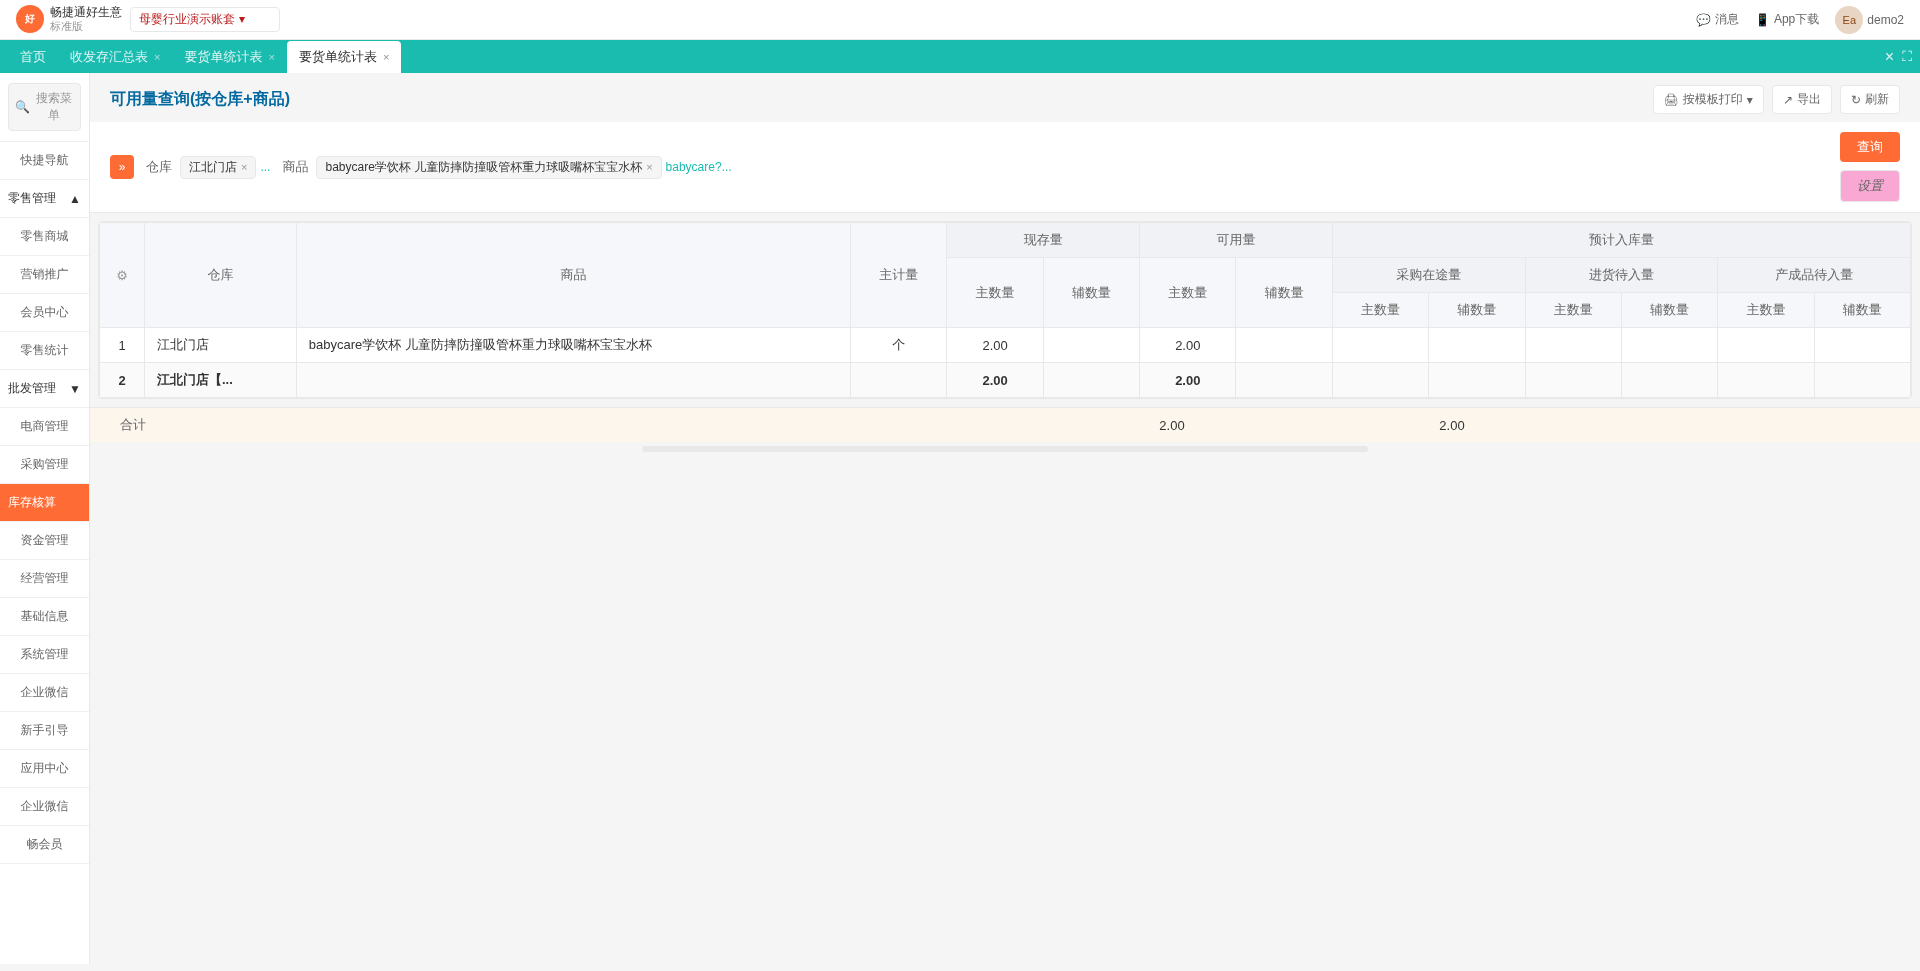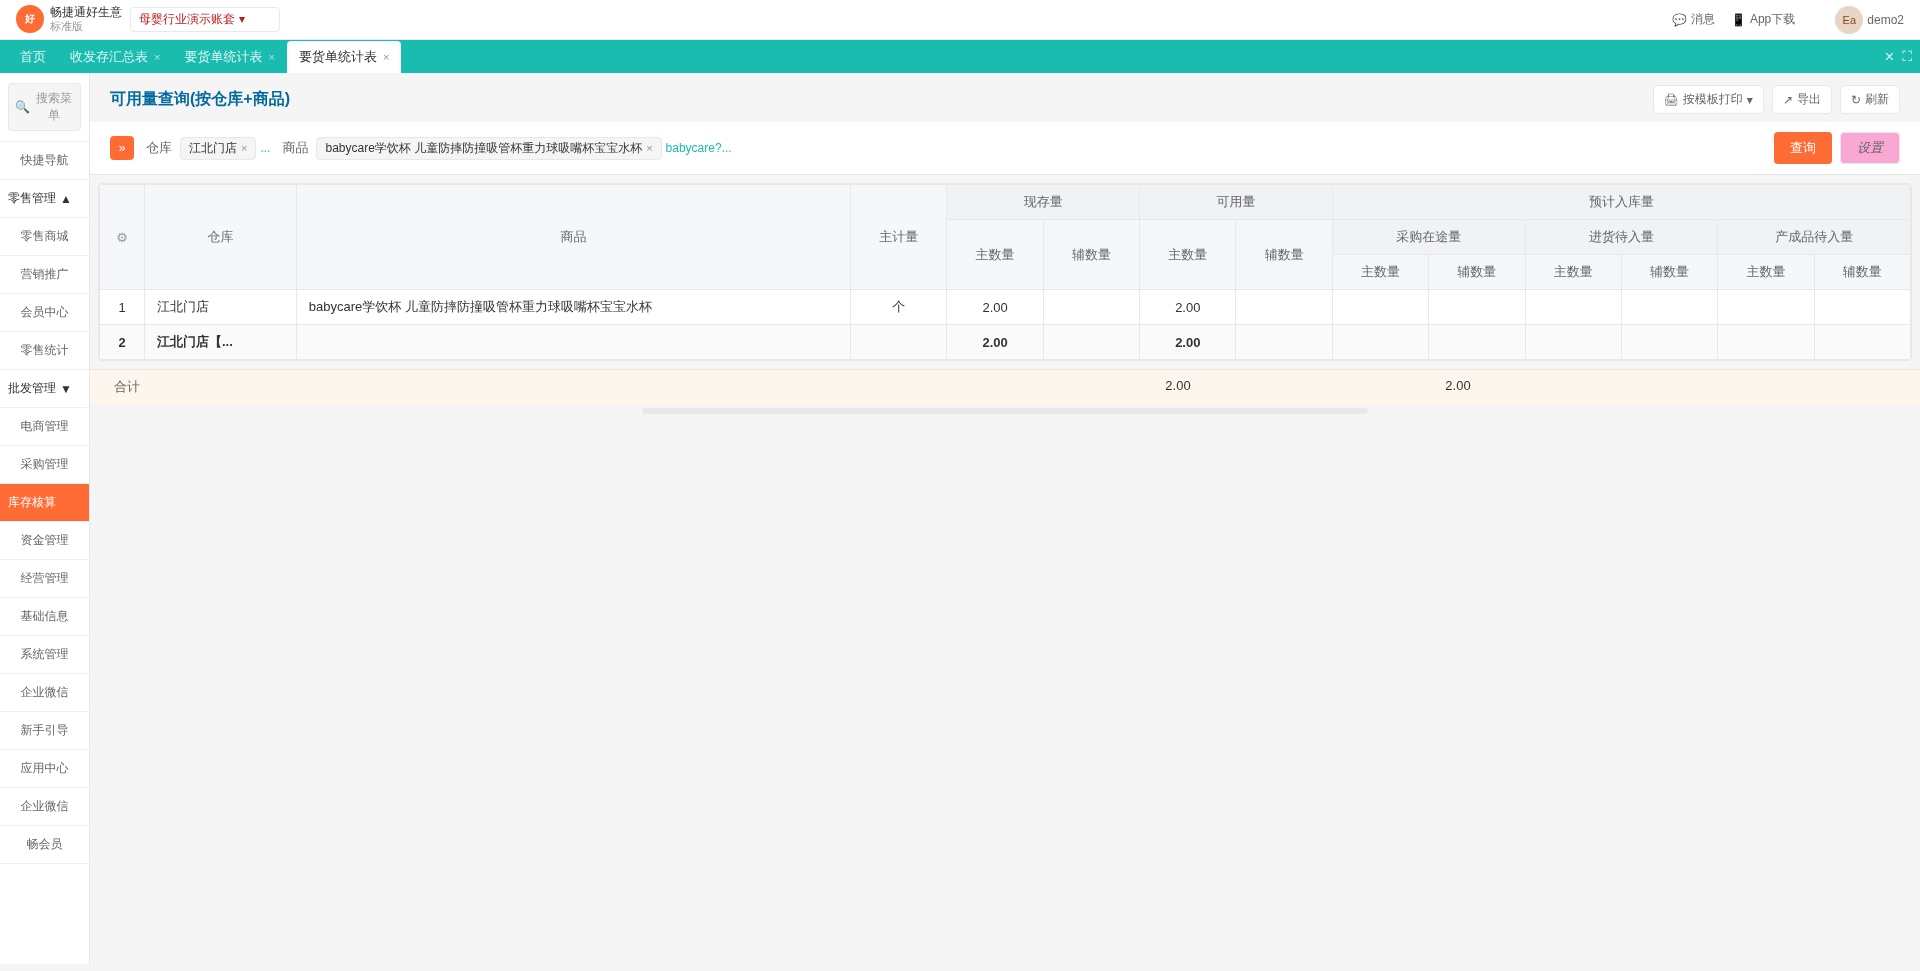--- a/index.html
+++ b/index.html
@@ -17,21 +17,21 @@
       position: relative;
     }
     .top-bar-left { display: flex; align-items: center; gap: 8px; }
     .logo-area { display: flex; align-items: center; gap: 6px; }
     .logo-icon { width: 28px; height: 28px; background: #ff6b35; border-radius: 50%; display: flex; align-items: center; justify-content: center; color: white; font-size: 10px; font-weight: bold; }
     .logo-text { font-size: 12px; color: #333; line-height: 1.2; }
     .logo-subtext { font-size: 11px; color: #999; }
     .industry-select { display: flex; align-items: center; gap: 4px; border: 1px solid #e8e8e8; border-radius: 4px; padding: 3px 8px; font-size: 12px; color: #b91c1c; cursor: pointer; background: #fff; min-width: 150px; }
     .top-bar-right { display: flex; align-items: center; gap: 16px; }
     .top-bar-action { display: flex; align-items: center; gap: 4px; font-size: 12px; color: #666; cursor: pointer; }
-    .avatar { width: 28px; height: 28px; border-radius: 50%; background: #e8d5c4; display: flex; align-items: center; justify-content: center; font-size: 11px; color: #8b4513; margin-left: 24px; }
+    .avatar { width: 28px; height: 28px; border-radius: 50%; background: #e8d5c4; display: flex; align-items: center; justify-content: center; font-size: 11px; color: #8b4513; }
 
     
     .nav-tabs-bar {
       height: 33px;
       background: #1abcb0;
       display: flex;
       align-items: center;
       padding: 0 8px;
     }
     .nav-tab {
@@ -64,21 +64,21 @@
       width: 90px;
       background: #fff;
       border-right: 1px solid #e8e8e8;
       display: flex;
       flex-direction: column;
       overflow-y: auto;
     }
     .sidebar-search { padding: 10px 8px; border-bottom: 1px solid #f0f0f0; }
     .sidebar-search-btn { width: 100%; padding: 6px; background: #f5f5f5; border: 1px solid #e8e8e8; border-radius: 4px; font-size: 12px; color: #999; text-align: center; cursor: pointer; display: flex; align-items: center; justify-content: center; gap: 4px; }
     .sidebar-nav-item { padding: 10px 8px; text-align: center; font-size: 12px; color: #666; cursor: pointer; border-bottom: 1px solid #f0f0f0; }
-    .sidebar-section { padding: 10px 8px; text-align: center; font-size: 12px; color: #333; cursor: pointer; border-bottom: 1px solid #f0f0f0; display: flex; align-items: center; justify-content: flex-start; gap: 4px; }
+    .sidebar-section { padding: 10px 8px; text-align: center; font-size: 12px; color: #333; cursor: pointer; border-bottom: 1px solid #f0f0f0; display: flex; align-items: center; justify-content: space-between; gap: 4px; }
     .sidebar-section.active { background: #ff6b35; color: #fff; border-radius: 0; }
 
     
     .content-area { flex: 1; overflow: auto; background: #f5f5f5; }
 
     
     .page-header {
       background: #f5f5f5;
       padding: 12px 20px 8px;
       display: flex;
@@ -99,21 +99,21 @@
       gap: 12px;
       border-bottom: 1px solid #e8e8e8;
     }
     .filter-expand-btn { width: 24px; height: 24px; background: #ff6b35; border-radius: 4px; display: flex; align-items: center; justify-content: center; color: white; cursor: pointer; font-size: 12px; }
     .filter-group { display: flex; align-items: center; gap: 8px; }
     .filter-label { font-size: 13px; color: #666; }
     .filter-tags { display: flex; align-items: center; gap: 4px; }
     .filter-tag { display: flex; align-items: center; gap: 4px; background: #f5f5f5; border: 1px solid #e8e8e8; border-radius: 4px; padding: 2px 8px; font-size: 12px; color: #333; }
     .filter-tag .remove { cursor: pointer; color: #999; font-size: 11px; }
     .filter-more { color: #1abcb0; cursor: pointer; font-size: 12px; }
-    .filter-actions { margin-left: auto; display: flex; gap: 8px; }
+    .filter-actions { margin-left: auto; display: flex; gap: 8px; flex-direction: column; }
     .btn-primary { background: #ff6b35; border: none; border-radius: 4px; padding: 6px 16px; color: white; font-size: 13px; cursor: pointer; }
     .btn-secondary { background: #f9a8d4; border: 1px solid #e8e8e8; border-radius: 4px; padding: 6px 16px; color: #666; font-size: 13px; cursor: pointer; font-style: italic; }
 
     
     .table-container {
       background: #fff;
       margin: 8px;
       border-radius: 4px;
       border: 1px solid #e8e8e8;
       overflow: auto;
@@ -139,22 +139,23 @@
       white-space: nowrap;
     }
     tbody tr td.text-left { text-align: left; }
 
     .settings-icon { width: 20px; height: 20px; display: inline-flex; align-items: center; justify-content: center; color: #999; cursor: pointer; }
 
     
     .table-footer {
       background: #fdf6ec;
       border-top: 1px solid #e8e8e8;
-      padding: 8px 12px;
-      display: flex;
+      padding: 8px 18px;
+      display: flex;
+      align-items: center;
     }
     .footer-label { color: #666; font-size: 13px; padding: 0 12px; }
     .footer-value { color: #333; font-size: 13px; font-weight: 500; text-align: center; min-width: 100px; }
 
     
     .scroll-hint { height: 6px; background: #e8e8e8; margin: 0; border-radius: 3px; }
   </style>
 </head>
 <body>
 

